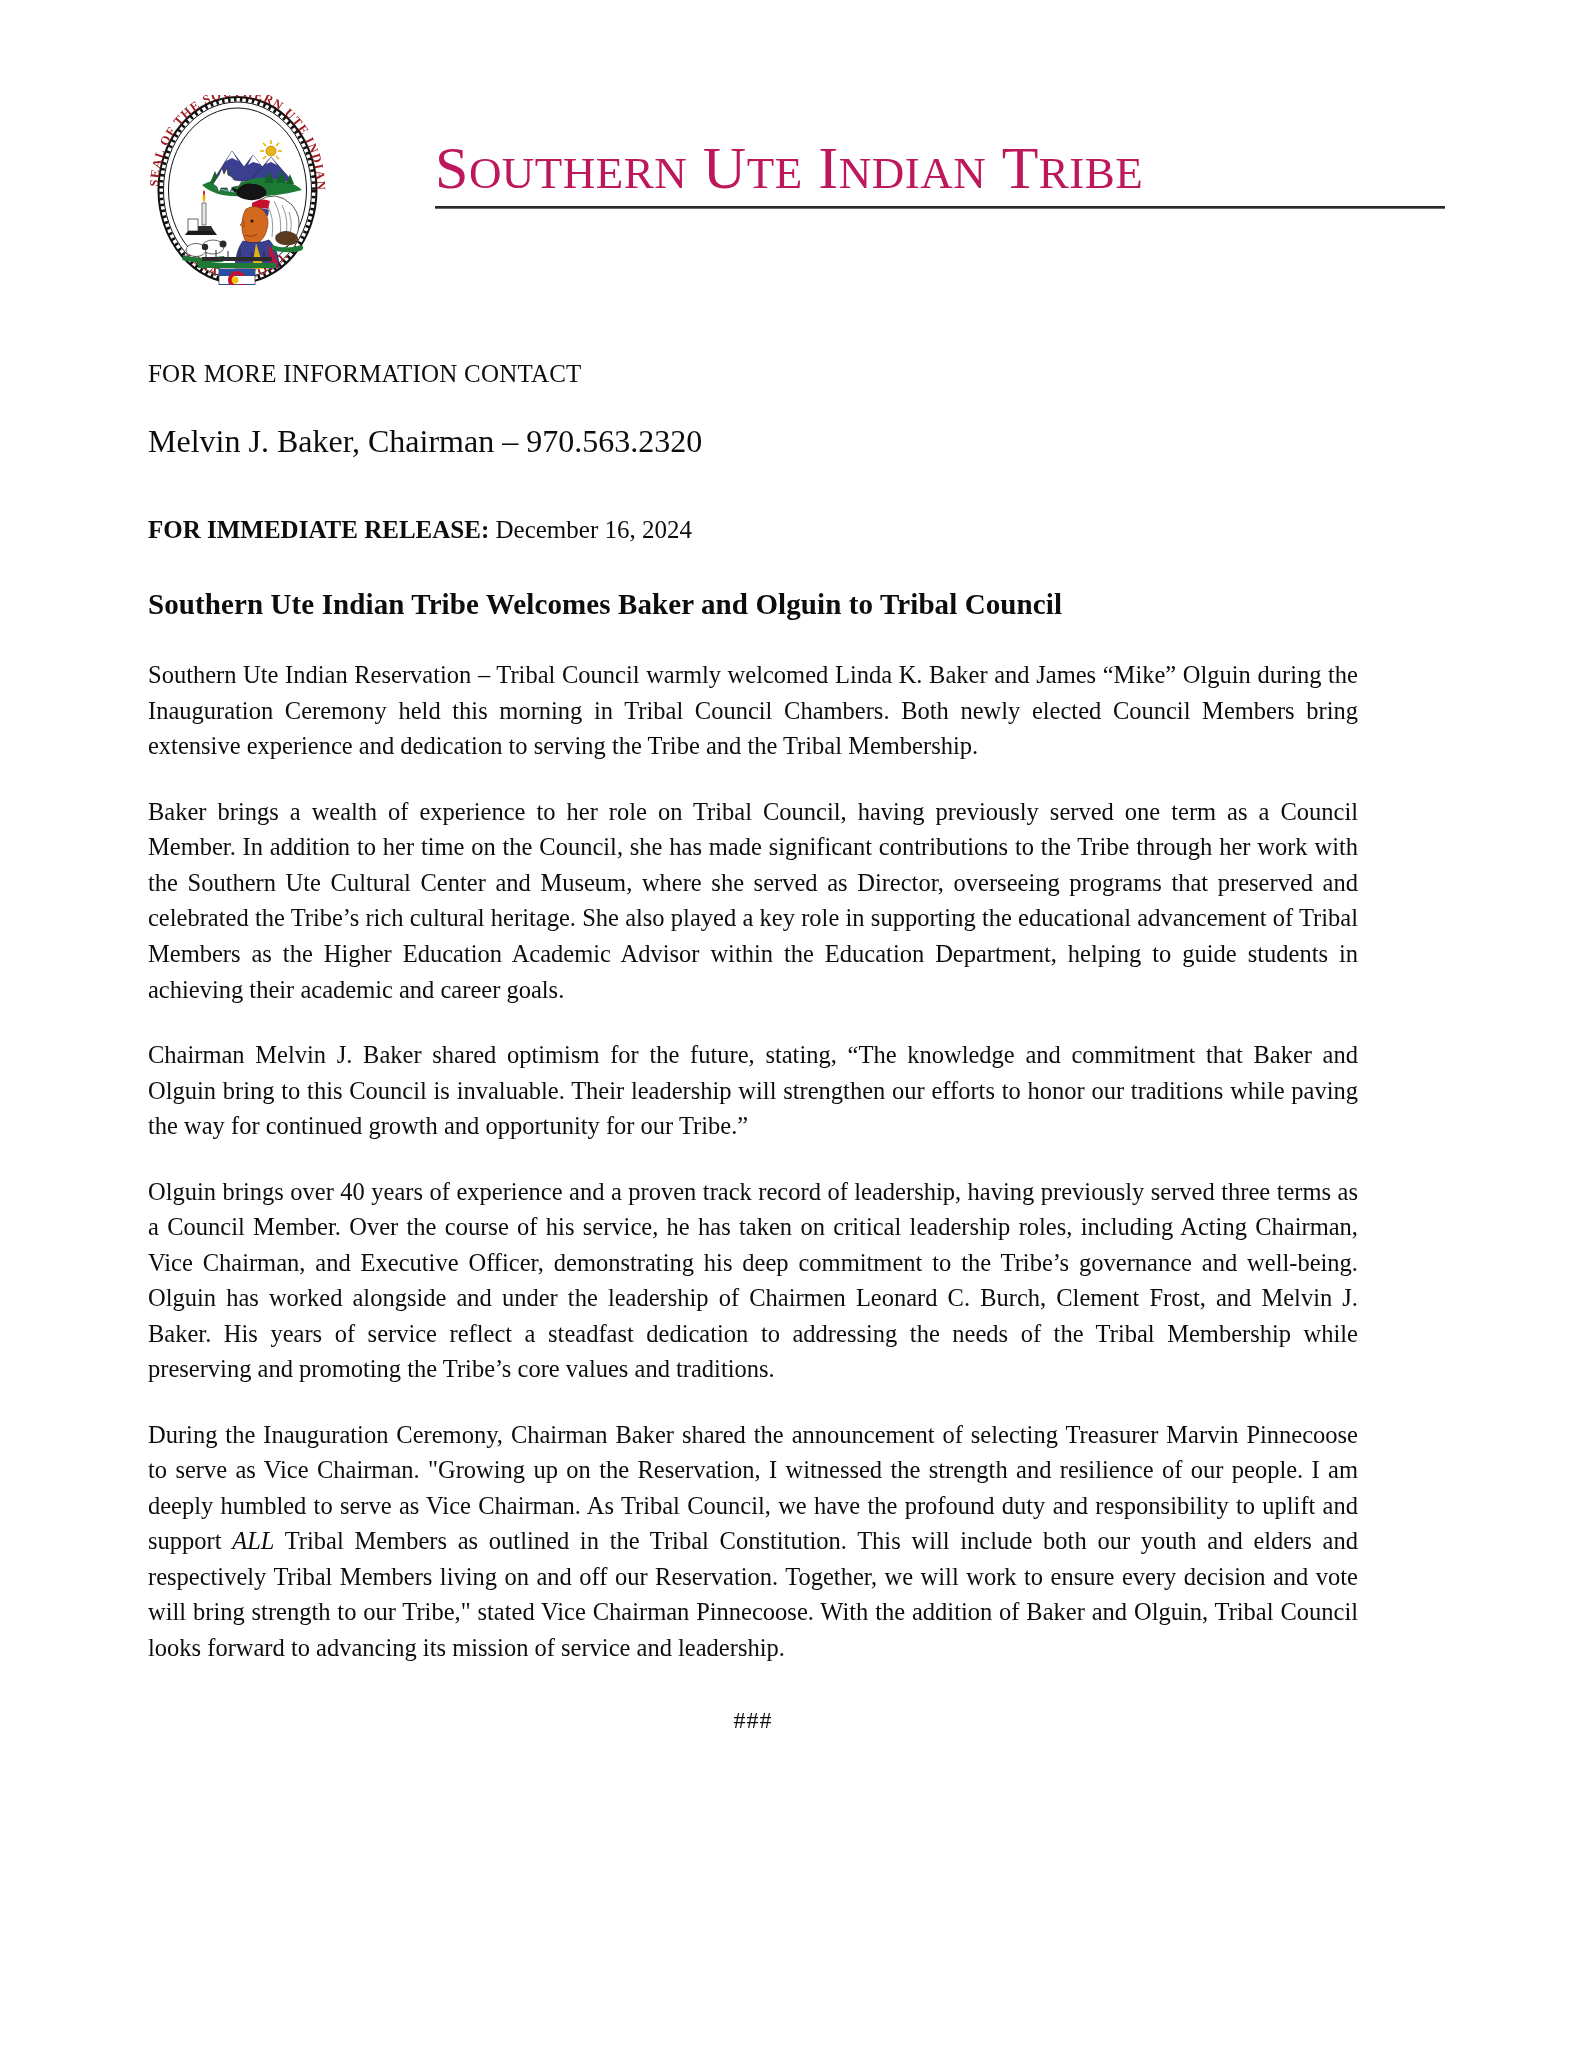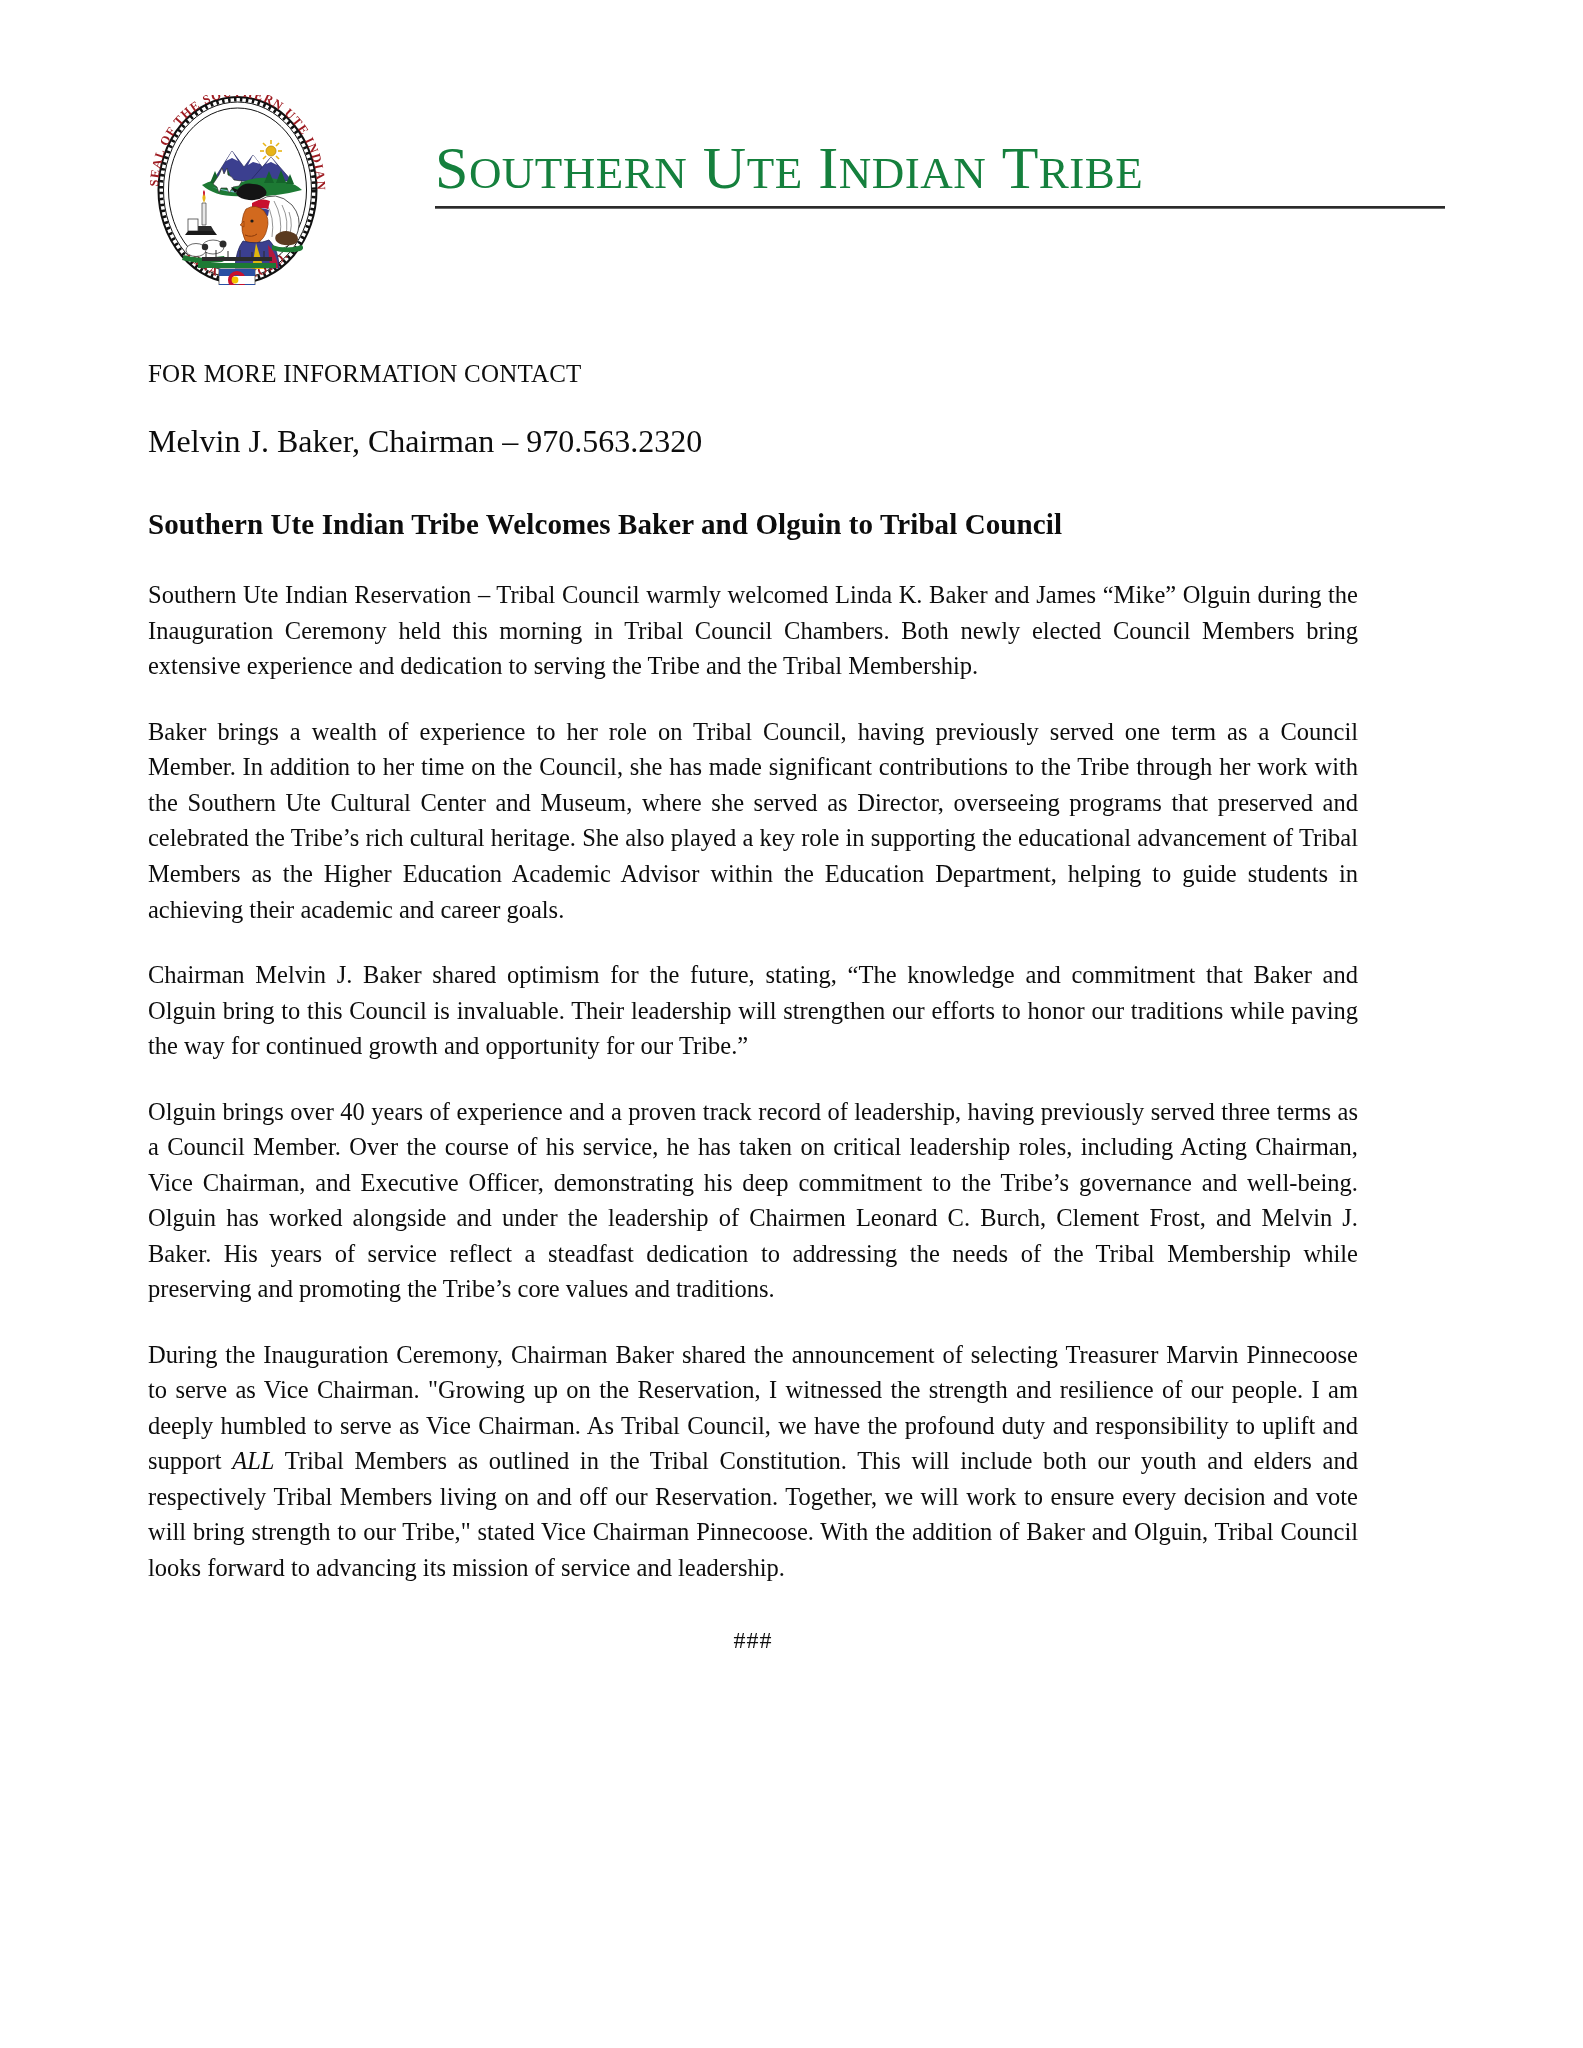--- a/index.html
+++ b/index.html
@@ -45,21 +45,21 @@
     position: absolute;
     left: 295px;
     top: 42px;
     width: 1010px;
   }
   .org-title {
     font-family: "Liberation Serif", "DejaVu Serif", serif;
     font-size: 60px;
     letter-spacing: 0.5px;
     line-height: 1.05;
-    color: #15803d;
+    color: #be185d;
     white-space: nowrap;
     
   }
   .org-title .w {
     display: inline-block;
   }
   .org-title .cap {
     font-size: 60px;
   }
   .org-title .sc {
@@ -270,20 +270,23 @@
       <div class="title-rule"></div>
     </div>
   </div>
 
   <div class="content">
 
     <div class="contact-heading">FOR MORE INFORMATION CONTACT</div>
 
     <div class="contact-line">Melvin J. Baker, Chairman – 970.563.2320</div>
 
+    <div class="release-line">
+      <span class="label">FOR IMMEDIATE RELEASE:</span><span> December 16, 2024</span>
+    </div>
 
     <div class="headline">Southern Ute Indian Tribe Welcomes Baker and Olguin to Tribal Council</div>
 
     <p class="para first">Southern Ute Indian Reservation – Tribal Council warmly welcomed Linda K. Baker and James “Mike” Olguin during the Inauguration Ceremony held this morning in Tribal Council Chambers. Both newly elected Council Members bring extensive experience and dedication to serving the Tribe and the Tribal Membership.</p>
 
     <p class="para">Baker brings a wealth of experience to her role on Tribal Council, having previously served one term as a Council Member. In addition to her time on the Council, she has made significant contributions to the Tribe through her work with the Southern Ute Cultural Center and Museum, where she served as Director, overseeing programs that preserved and celebrated the Tribe’s rich cultural heritage. She also played a key role in supporting the educational advancement of Tribal Members as the Higher Education Academic Advisor within the Education Department, helping to guide students in achieving their academic and career goals.</p>
 
     <p class="para">Chairman Melvin J. Baker shared optimism for the future, stating, “The knowledge and commitment that Baker and Olguin bring to this Council is invaluable. Their leadership will strengthen our efforts to honor our traditions while paving the way for continued growth and opportunity for our Tribe.”</p>
 
     <p class="para">Olguin brings over 40 years of experience and a proven track record of leadership, having previously served three terms as a Council Member. Over the course of his service, he has taken on critical leadership roles, including Acting Chairman, Vice Chairman, and Executive Officer, demonstrating his deep commitment to the Tribe’s governance and well-being. Olguin has worked alongside and under the leadership of Chairmen Leonard C. Burch, Clement Frost, and Melvin J. Baker. His years of service reflect a steadfast dedication to addressing the needs of the Tribal Membership while preserving and promoting the Tribe’s core values and traditions.</p>

